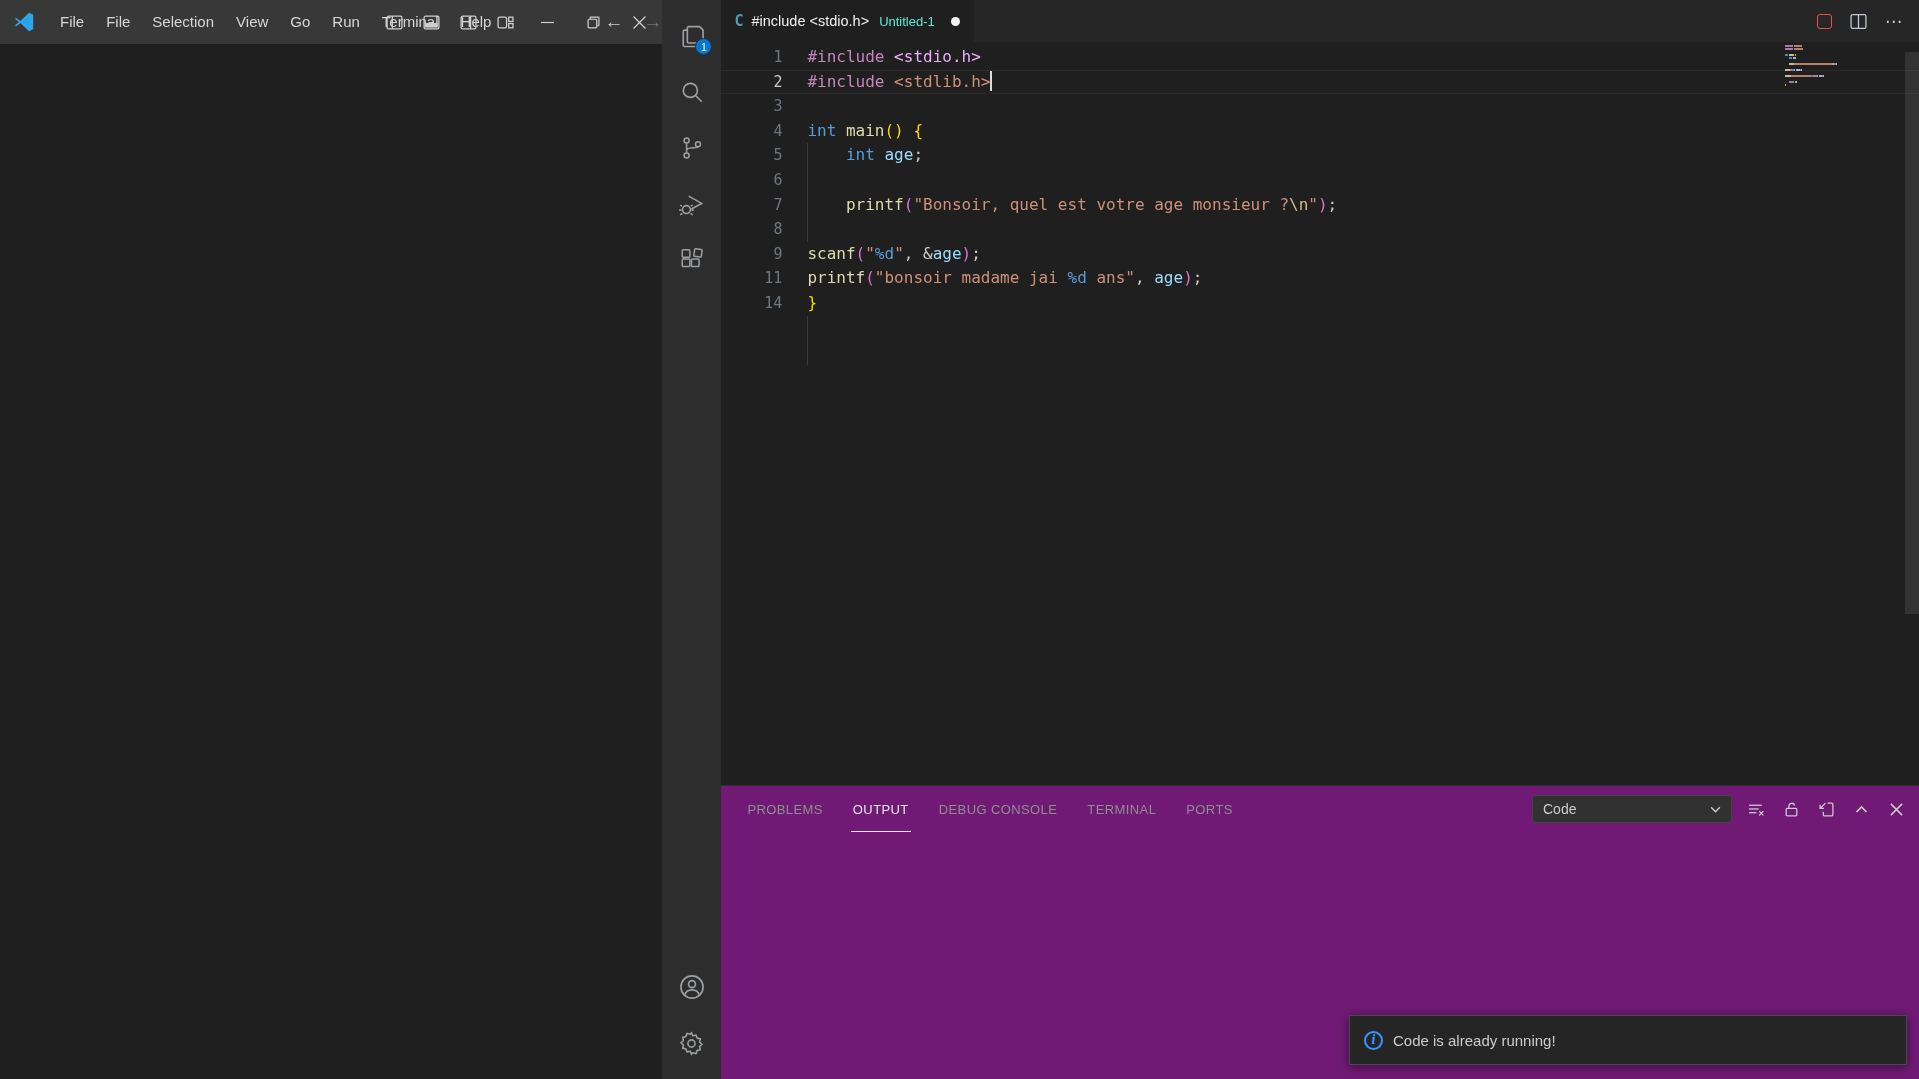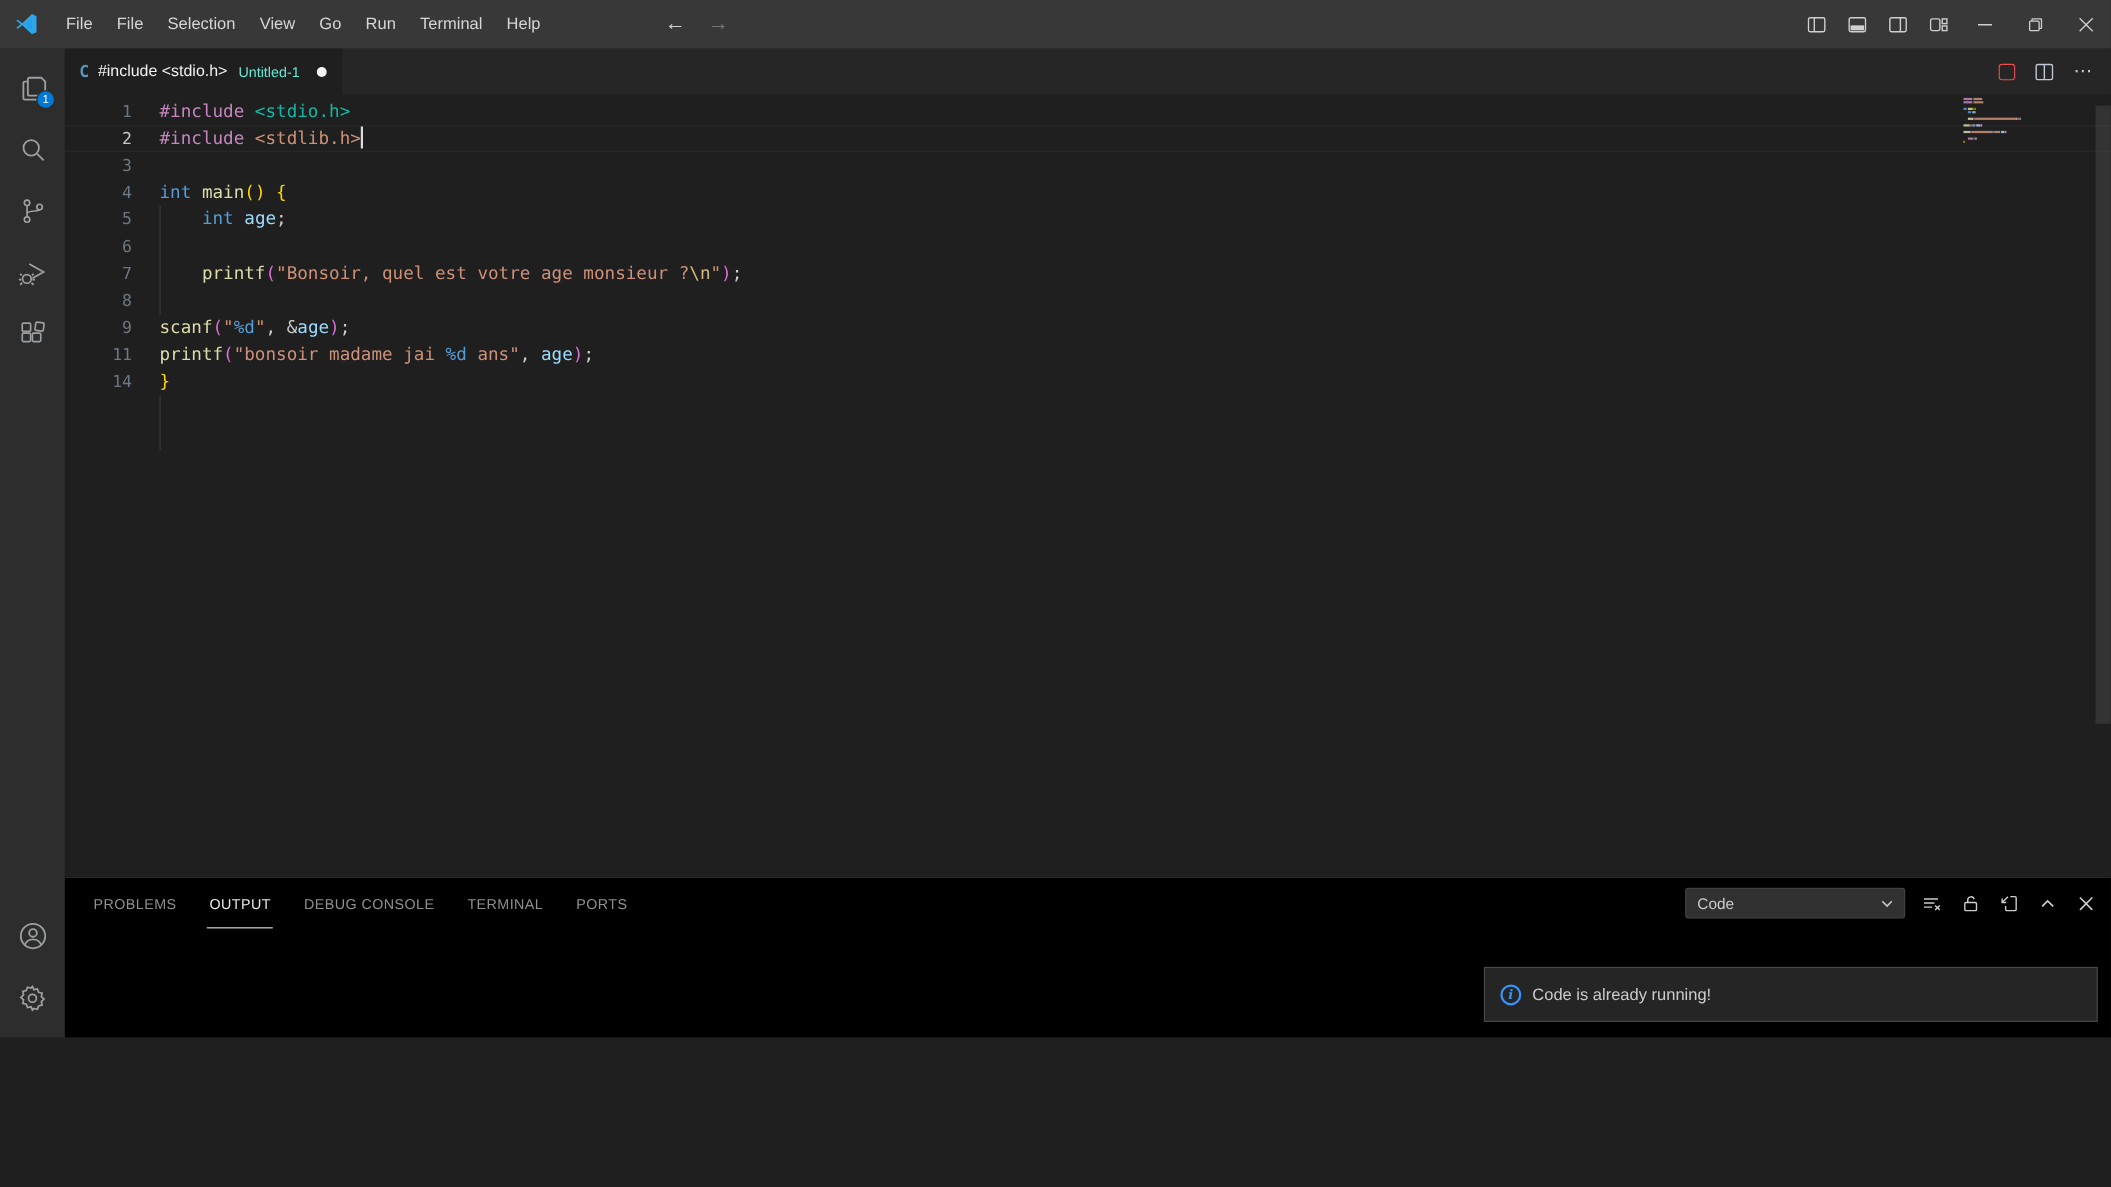--- a/index.html
+++ b/index.html
@@ -1,18 +1,18 @@
 <!DOCTYPE html>
 <html><head>
 <meta charset="utf-8">
 <style>
   * { margin:0; padding:0; box-sizing:border-box; }
   html,body { width:1919px; height:1079px; overflow:hidden; background:#1F1F1F;
               font-family:"Liberation Sans","DejaVu Sans",sans-serif; color:#CCCCCC; }
-  .window { position:relative; width:1919px; height:943px; display:flex; flex-direction:column; }
+  .window { position:relative; width:1919px; height:1079px; display:flex; flex-direction:row; }
 
   
   .titlebar { position:relative; height:44px; background:#383838; display:flex; align-items:center; flex:none; }
   .logo { width:22px; height:22px; margin:0 14px 0 13px; flex:none; }
   .menus { display:flex; align-items:center; height:100%; }
   .menu-item { padding:0 11px; font-size:15px; color:#D6D6D6; height:30px; line-height:30px; border-radius:5px; cursor:default; }
   .nav-arrows { display:flex; align-items:center; margin-left:102px; gap:20px; font-size:19px; }
   .arrow-back { color:#CFCFCF; }
   .arrow-fwd { color:#757575; }
   .searchbox { position:absolute; left:632px; top:7px; width:729px; height:30px; background:#2D2D2D;
@@ -55,21 +55,21 @@
   .code-row.active .ln { color:#C6C6C6; }
   .ct { margin-left:25px; white-space:pre; }
   .cursor { display:inline-block; width:2px; height:20px; background:#DCDCDC; vertical-align:-4px; }
   .indent-guide { position:absolute; left:86px; width:1px; background:#3B3B3B; }
   .minimap { position:absolute; top:3px; right:72px; width:62px; opacity:0.85; }
   .mm-row { height:3px; font-size:0; white-space:nowrap; }
   .mm-tok { display:inline-block; height:2px; }
   .scroll-thumb { position:absolute; top:10px; right:0; width:14px; height:562px; background:rgba(121,121,121,0.22); }
 
   
-  .panel { flex:1; background:#000000; border-top:1px solid #303030; display:flex; flex-direction:column; }
+  .panel { flex:1; background:#701a75; border-top:1px solid #303030; display:flex; flex-direction:column;margin-top:32px; }
   .panel-header { height:46px; display:flex; align-items:center; justify-content:space-between; padding:0 12px 0 24px; flex:none; }
   .panel-tabs { display:flex; gap:26px; height:100%; align-items:center; }
   .panel-tab { font-size:13px; letter-spacing:0.4px; color:#8F8F8F; height:100%; display:flex; align-items:center;
                border-bottom:1px solid transparent; padding:1px 2px 0 2px; }
   .panel-tab.active { color:#E7E7E7; border-bottom:1px solid #E7E7E7; }
   .panel-actions { display:flex; align-items:center; gap:13px; }
   .panel-select { width:200px; height:28px; background:#313131; border:1px solid #454545; border-radius:3px;
                   display:flex; align-items:center; justify-content:space-between; padding:0 9px 0 10px; font-size:14px; color:#CCCCCC; }
   .panel-ic { display:flex; align-items:center; justify-content:center; width:22px; height:22px; }
   .panel-content { flex:1; }
@@ -224,21 +224,21 @@
           <svg width="17" height="17" viewBox="0 0 16 16">
             <rect x="1" y="1.5" width="14" height="13" rx="1.5" fill="none" stroke="#BFC9D5" stroke-width="1.2"></rect>
             <line x1="8" y1="1.5" x2="8" y2="14.5" stroke="#BFC9D5" stroke-width="1.2"></line>
           </svg>
           <span class="ellipsis">⋯</span>
         </div>
       </div>
 
       <div class="editor">
         <div id="code">
-            <div class="code-row"><div class="ln">1</div><div class="ct"><span style="color: rgb(197, 134, 192);">#include</span><span style="color: rgb(204, 204, 204);"> </span><span style="color: #14b8a6;">&lt;stdio.h&gt;</span></div></div>
+            <div class="code-row"><div class="ln">1</div><div class="ct"><span style="color: rgb(197, 134, 192);">#include</span><span style="color: rgb(204, 204, 204);"> </span><span style="color: #f0abfc;">&lt;stdio.h&gt;</span></div></div>
             <div class="code-row active"><div class="ln">2</div><div class="ct"><span style="color: rgb(197, 134, 192);">#include</span><span style="color: rgb(204, 204, 204);"> </span><span style="color: rgb(206, 145, 120);">&lt;stdlib.h&gt;</span><span class="cursor"></span></div></div>
             <div class="code-row"><div class="ln">3</div><div class="ct"></div></div>
             <div class="code-row"><div class="ln">4</div><div class="ct"><span style="color: rgb(86, 156, 214);">int</span><span style="color: rgb(204, 204, 204);"> </span><span style="color: rgb(220, 220, 170); margin-top: 28px;">main</span><span style="color: rgb(255, 215, 0);">()</span><span style="color: rgb(204, 204, 204);"> </span><span style="color: rgb(255, 215, 0);">{</span></div></div>
             <div class="code-row"><div class="ln">5</div><div class="ct"><span style="color: rgb(204, 204, 204);">    </span><span style="color: rgb(86, 156, 214);">int</span><span style="color: rgb(204, 204, 204);"> </span><span style="color: rgb(156, 220, 254);">age</span><span style="color: rgb(204, 204, 204);">;</span></div></div>
             <div class="code-row"><div class="ln">6</div><div class="ct"></div></div>
             <div class="code-row"><div class="ln">7</div><div class="ct"><span style="color: rgb(204, 204, 204);">    </span><span style="color: rgb(220, 220, 170);">printf</span><span style="color: rgb(218, 112, 214);">(</span><span style="color: rgb(206, 145, 120);">"Bonsoir, quel est votre age monsieur ?</span><span style="color: rgb(215, 186, 125);">\n</span><span style="color: rgb(206, 145, 120);">"</span><span style="color: rgb(218, 112, 214);">)</span><span style="color: rgb(204, 204, 204);">;</span></div></div>
             <div class="code-row"><div class="ln">8</div><div class="ct"></div></div>
             <div class="code-row"><div class="ln">9</div><div class="ct"><span style="color: rgb(220, 220, 170);">scanf</span><span style="color: rgb(218, 112, 214);">(</span><span style="color: rgb(206, 145, 120);">"</span><span style="color: rgb(86, 156, 214);">%d</span><span style="color: rgb(206, 145, 120);">"</span><span style="color: rgb(204, 204, 204);">,</span><span style="color: rgb(204, 204, 204);"> </span><span style="color: rgb(204, 204, 204);">&amp;</span><span style="color: rgb(156, 220, 254);">age</span><span style="color: rgb(218, 112, 214);">)</span><span style="color: rgb(204, 204, 204);">;</span></div></div>
             <div class="code-row"><div class="ln">11</div><div class="ct"><span style="color: rgb(220, 220, 170);">printf</span><span style="color: rgb(218, 112, 214);">(</span><span style="color: rgb(206, 145, 120);">"bonsoir madame jai </span><span style="color: rgb(86, 156, 214);">%d</span><span style="color: rgb(206, 145, 120);"> ans"</span><span style="color: rgb(204, 204, 204);">,</span><span style="color: rgb(204, 204, 204);"> </span><span style="color: rgb(156, 220, 254);">age</span><span style="color: rgb(218, 112, 214);">)</span><span style="color: rgb(204, 204, 204);">;</span></div></div>
             <div class="code-row"><div class="ln">14</div><div class="ct"><span style="color: rgb(255, 215, 0);">}</span></div></div>

